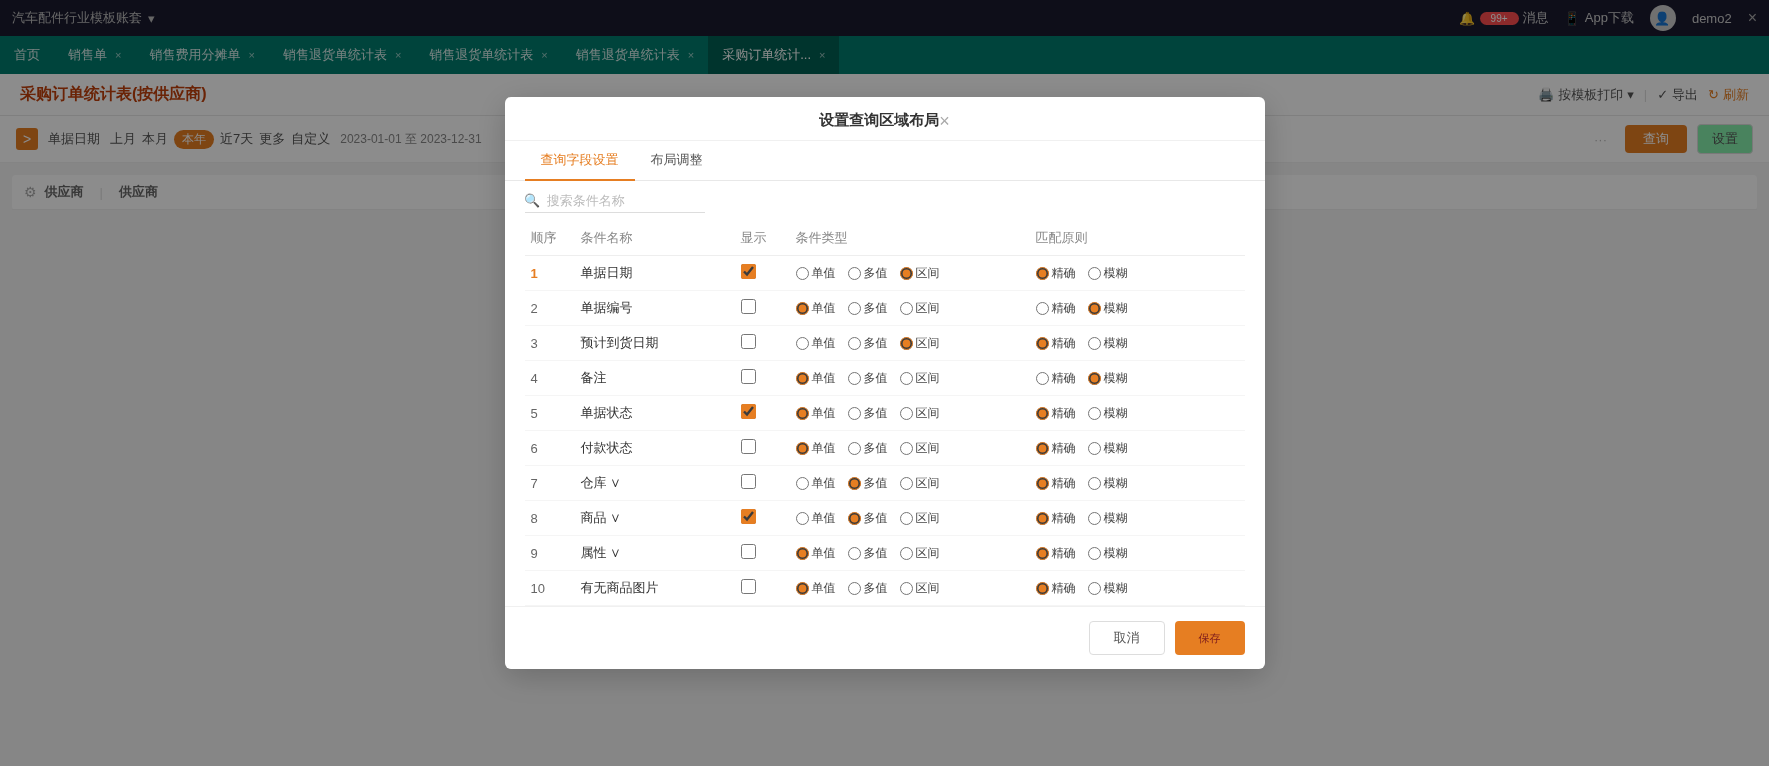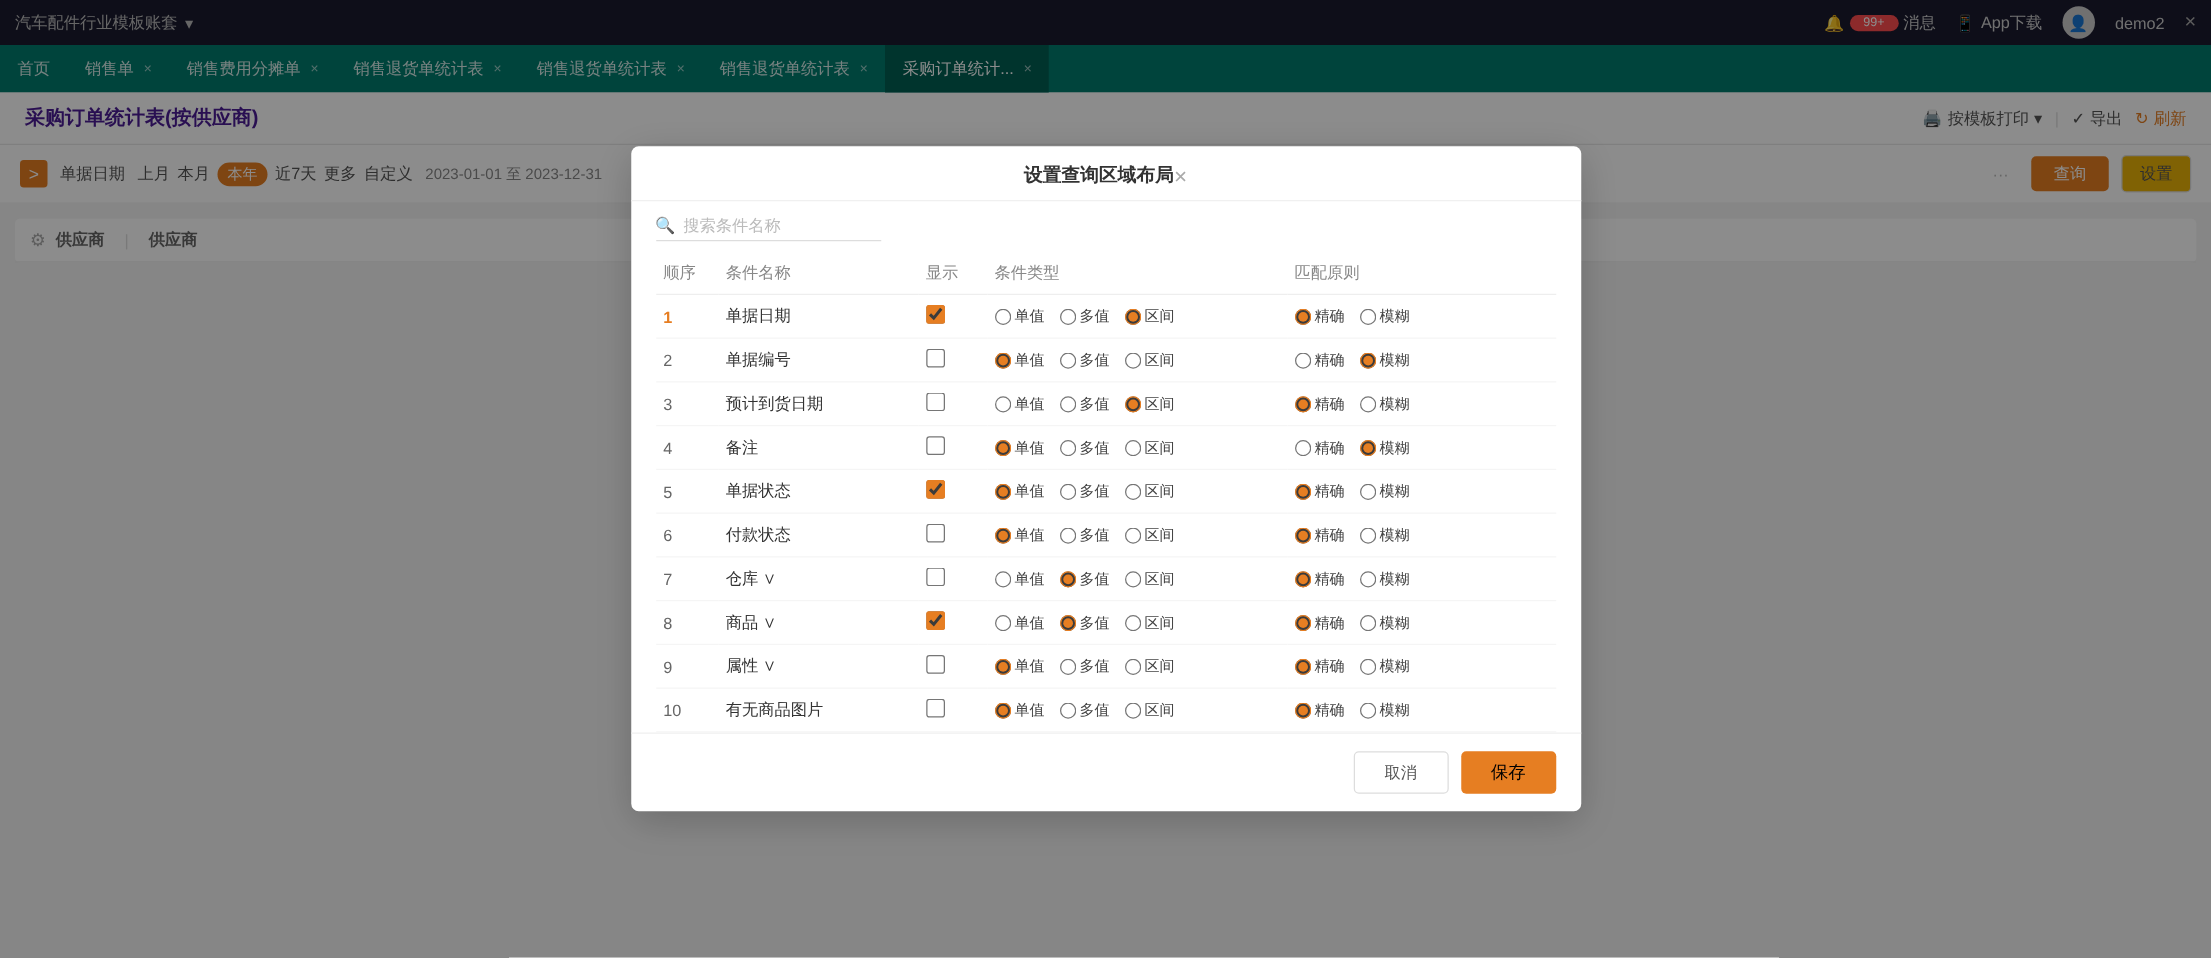--- a/index.html
+++ b/index.html
@@ -49,42 +49,42 @@
 
     
     .page-header {
       background: white;
       padding: 10px 20px;
       display: flex;
       align-items: center;
       justify-content: space-between;
       border-bottom: 1px solid #e8e8e8;
     }
-    .page-title { font-size: 16px; font-weight: bold; color: #4c1d95; text-align: center; }
+    .page-title { font-size: 16px; font-weight: bold; color: #c2410c; text-align: center; }
     .header-actions { display: flex; align-items: center; gap: 10px; }
     .btn-print { display: flex; align-items: center; gap: 4px; color: #555; font-size: 13px; cursor: pointer; }
     .btn-export { display: flex; align-items: center; gap: 4px; color: #555; font-size: 13px; cursor: pointer; }
     .btn-refresh { display: flex; align-items: center; gap: 4px; color: #e67e22; font-size: 13px; cursor: pointer; }
 
     
     .filter-bar {
       background: white;
       padding: 8px 16px;
       display: flex;
       align-items: center;
       gap: 10px;
       border-bottom: 1px solid #f0f0f0;
     }
     .filter-toggle { background: #e67e22; color: white; border: none; width: 22px; height: 22px; border-radius: 3px; cursor: pointer; font-size: 14px; display: flex; align-items: center; justify-content: center; }
     .date-shortcuts { display: flex; gap: 6px; align-items: center; color: #555; }
     .date-shortcuts span { cursor: pointer; }
     .date-tag { background: #e67e22; color: white; border-radius: 10px; padding: 1px 8px; font-size: 12px; }
     .date-range { color: #888; font-size: 12px; }
     .btn-query { background: #e67e22; color: white; border: none; padding: 5px 18px; border-radius: 4px; cursor: pointer; font-size: 13px; }
-    .btn-set { background: #eab308; color: #555; border: 1px solid #ddd; padding: 5px 14px; border-radius: 4px; cursor: pointer; font-size: 13px; }
+    .btn-set { background: #86efac; color: #555; border: 1px solid #ddd; padding: 5px 14px; border-radius: 4px; cursor: pointer; font-size: 13px; }
 
     
     .content-area {
       padding: 12px;
       background: #f5f5f5;
       min-height: calc(100vh - 130px);
     }
 
     
     .table-section { background: white; border-radius: 4px; }
@@ -217,22 +217,22 @@
       cursor: pointer;
       font-size: 13px;
       color: #555;
     }
     .btn-save {
       padding: 7px 24px;
       border: none;
       background: #e67e22;
       border-radius: 4px;
       cursor: pointer;
-      font-size: 14px;
-      color: #000000;
+      font-size: 11px;
+      color: #7f1d1d;
     }
 
     
     .dialog-table-wrap::-webkit-scrollbar { width: 5px; }
     .dialog-table-wrap::-webkit-scrollbar-thumb { background: #ddd; border-radius: 3px; }
 
     
     .partial-row td { opacity: 0.4; }
   </style>
 </head>
@@ -339,20 +339,28 @@
 </div>
 
 <div class="overlay">
   <div class="dialog">
 
     <div class="dialog-header">
       <span class="dialog-title">设置查询区域布局</span>
       <span class="dialog-close">×</span>
     </div>
 
+    <div class="dialog-tabs">
+      <div class="dialog-tab active">
+        <span>查询字段设置</span>
+      </div>
+      <div class="dialog-tab">
+        <span>布局调整</span>
+      </div>
+    </div>
 
     <div class="dialog-search">
       <div class="search-input-wrap">
         <span class="search-icon">🔍</span>
         <input class="search-input" type="text" placeholder="搜索条件名称" style="">
       </div>
     </div>
 
     <div class="dialog-table-wrap">
       <table class="dialog-table">

